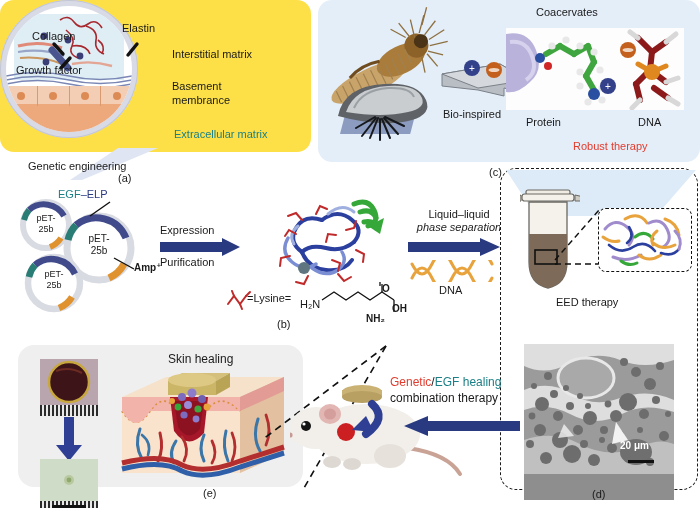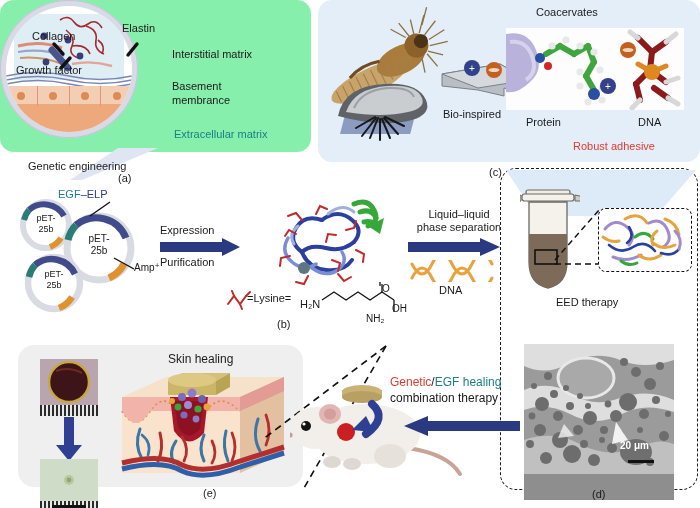--- a/index.html
+++ b/index.html
@@ -2,21 +2,21 @@
 <html><head>
 <meta charset="utf-8">
 <style>
   html,body{margin:0;padding:0;background:#ffffff;}
   body{width:700px;height:508px;position:relative;overflow:hidden;
        font-family:"Liberation Sans","DejaVu Sans",sans-serif;color:#1a1a1a;}
   .abs{position:absolute;}
   .lbl{position:absolute;white-space:nowrap;line-height:1.15;}
 
   
-  .panelA{left:0;top:0;width:311px;height:152px;background:#86efac;
+  .panelA{left:0;top:0;width:311px;height:152px;background:#fde047;
           border-radius:14px;}
   .panelC{left:318px;top:0;width:382px;height:162px;background:#e4eef9;
           border-radius:14px;}
   .panelE{left:18px;top:345px;width:285px;height:142px;background:#efefef;
           border-radius:16px;}
   .panelD{left:500px;top:168px;width:196px;height:320px;
           border:1.6px dashed #1a1a1a;border-radius:16px;background:#fff;}
   .wedge{position:absolute;}
 
   
@@ -31,21 +31,21 @@
   .ecm-bottom{position:absolute;left:0;top:98px;width:126px;height:30px;
        background:#eda97c;}
   .ecm-cellrow{position:absolute;left:0;top:80px;width:126px;height:20px;display:flex;}
   .ecm-cell{flex:1;border-right:1px solid #d99a6f;position:relative;}
   .ecm-cell:last-child{border-right:none;}
   .ecm-nuc{position:absolute;left:50%;top:50%;width:8px;height:8px;
        margin:-4px 0 0 -4px;border-radius:50%;background:#dd8b55;}
 
   
   .t11{font-size:11px;}
-  .t10{font-size:10px;}
+  .t10{font-size:10px;font-weight:bold;}
   .t12{font-size:12px;}
   .teal{color:#1a7f86;}
   .navy{color:#2a3a80;}
   .red{color:#e23c2e;}
   .center{text-align:center;}
   .plabel{position:absolute;width:100%;text-align:center;font-size:9px;line-height:1.05;}
 
   
   .sem{position:absolute;overflow:hidden;background:#8e8e8e;}
   .scalebar{position:absolute;height:3px;background:#111;}
@@ -252,21 +252,21 @@
           <path d="M146 44 L160 38"></path>
       </g>
 
       <circle cx="122" cy="22" r="8" fill="#c4601e"></circle>
       <ellipse cx="122" cy="22" rx="5.5" ry="2" fill="#f0d6c2"></ellipse>
     </svg>
   </div>
   <div class="lbl t11" style="left:208px;top:116px;">Protein</div>
   <div class="lbl t11" style="left:320px;top:116px;">DNA</div>
 
-  <div class="lbl t11 red" style="left:255px;top:140px;">Robust adhesive</div>
+  <div class="lbl t11 red" style="left:255px;top:140px;">Robust therapy</div>
 </div>
 
 <div class="lbl t11" style="left:489px;top:166px;">(c)</div>
 
 <div class="abs" style="left:14px;top:196px;width:64px;height:58px;">
   <svg width="64" height="58">
     <circle cx="32" cy="29" r="23" fill="none" stroke="#d9dbe2" stroke-width="6"></circle>
     <path d="M 15 14 A 23 23 0 0 1 50 20" fill="none" stroke="#414b8c" stroke-width="6"></path>
     <path d="M 10 24 A 23 23 0 0 1 15 14" fill="none" stroke="#2a7d75" stroke-width="6"></path>
     <path d="M 47 42 A 23 23 0 0 1 36 51" fill="none" stroke="#e0922f" stroke-width="6"></path>
@@ -343,21 +343,21 @@
       <path d="M22 66 l-9 2 l-1 8"></path>
     <path d="M58 52 l2 -8 l8 1"></path>
       <path d="M88 60 l8 4 l-1 8"></path>
     <path d="M34 30 l-6 -7 l-8 3"></path>
       <path d="M64 70 l8 3 l-2 8"></path>
   </g>
   <circle cx="36" cy="78" r="6" fill="#5f7580"></circle>
 </svg>
 
 <div class="lbl t11 center" style="left:406px;top:208px;width:106px;">Liquid–liquid</div>
-<div class="lbl t11 center" style="left:400px;top:221px;width:118px;">phase separation</div>
+<div class="lbl t11 center" style="left:400px;top:221px;width:118px;font-style:italic;">phase separation</div>
 <svg class="abs" style="left:408px;top:238px;width:92px;height:18px;">
   <polygon points="0,4 72,4 72,0 92,9 72,18 72,14 0,14" fill="#2a3a80"></polygon>
 </svg>
 <svg class="abs" style="left:410px;top:260px;width:88px;height:22px;">
   <g stroke="#e8a33d" stroke-width="3" fill="none" stroke-linecap="round">
     <path d="M2 18 q10 -20 20 0 q10 20 20 0 q10 -20 20 0 q10 20 20 0"></path>
     <path d="M2 4 q10 20 20 0 q10 -20 20 0 q10 20 20 0 q10 -20 20 0"></path>
   </g>
 </svg>
 <div class="lbl t11" style="left:439px;top:284px;">DNA</div>

